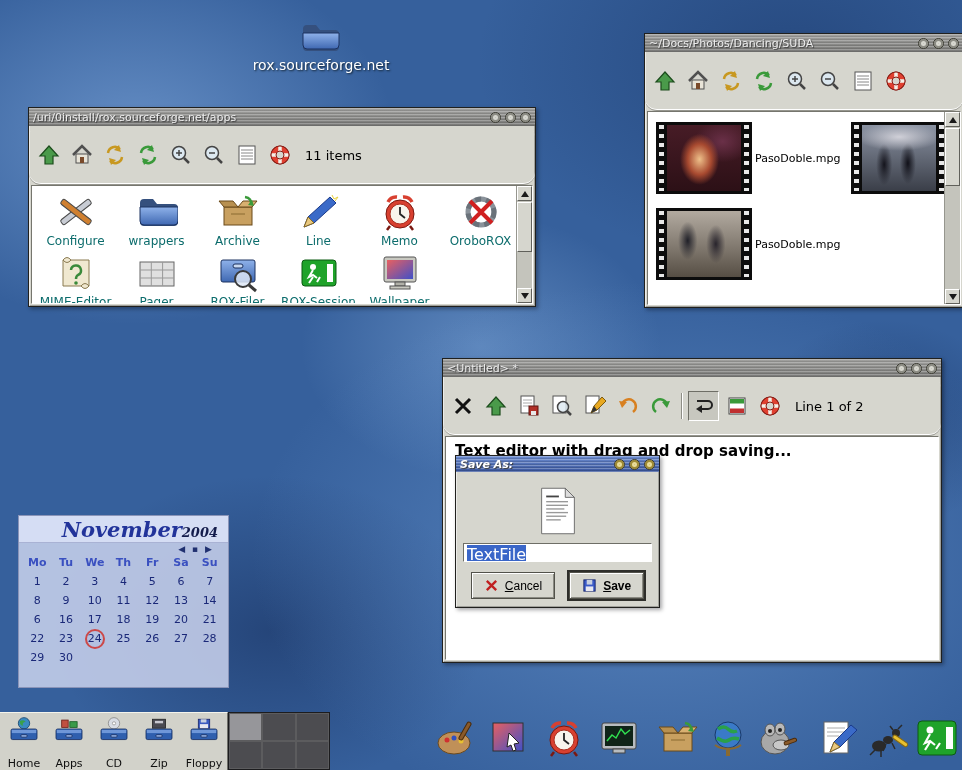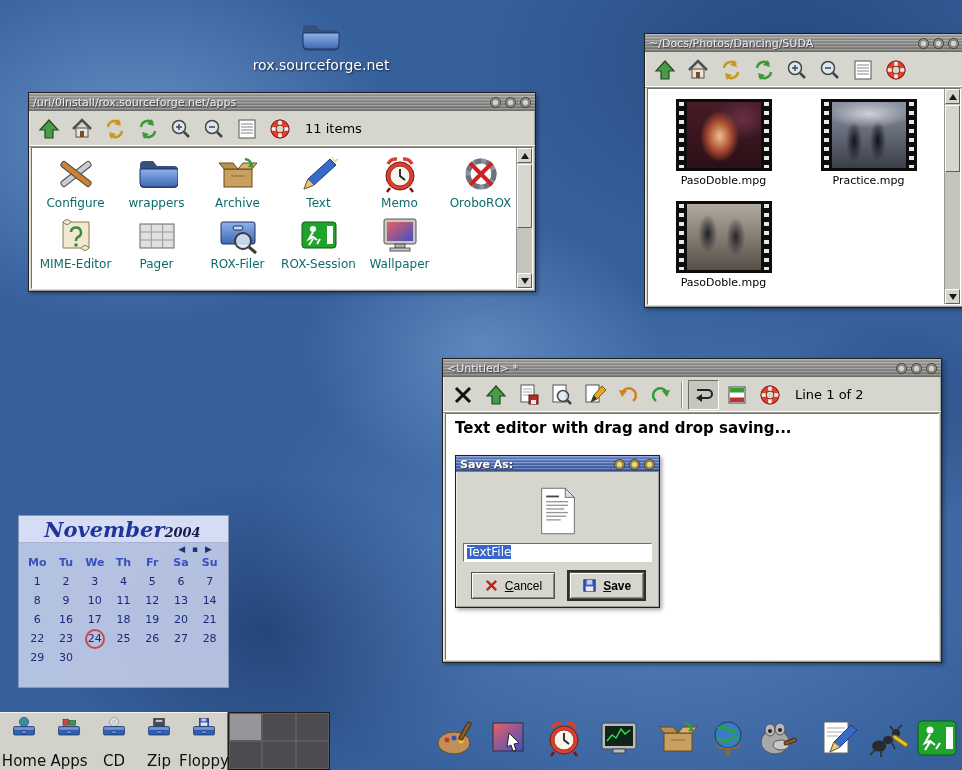--- a/index.html
+++ b/index.html
@@ -30,32 +30,32 @@
       repeating-linear-gradient(180deg, rgba(255,255,255,.22) 0 1px, rgba(0,0,0,0) 1px 2px, rgba(0,0,0,.10) 2px 3px),
       linear-gradient(180deg,#a2a2a0,#787876);
   }
   .titlebar.blue {
     height:16px; flex-basis:16px;
     background-image:
       repeating-linear-gradient(180deg, rgba(255,255,255,.25) 0 1px, rgba(0,0,0,0) 1px 2px, rgba(0,0,0,.12) 2px 3px),
       linear-gradient(180deg,#6e8ed2,#38549c);
   }
   .title { flex:1; font-size:11px; color:#ececec; text-shadow:1px 1px 1px #3a3a3a; white-space:nowrap; overflow:hidden; }
-  .titlebar.blue .title { font-weight:bold; color:#fff; }
+  .titlebar.blue .title { font-weight:bold; color:#fff;font-style:italic; }
   .tb-buttons { display:flex; gap:4px; }
   .tb-btn {
     width:11px; height:11px; border-radius:50%;
     background:#c2c2ba; border:1px solid #38382f;
     box-shadow: inset 0 0 0 2px #8c8c84, inset 0 0 0 4px #d8d8d0;
   }
   .titlebar.blue .tb-btn { background:#d8c468; box-shadow: inset 0 0 0 2px #a08c34, inset 0 0 0 4px #e8dc9c; }
 
   .toolbar {
-    flex:0 0 36px; display:flex; align-items:center; padding:2px 4px; gap:2px;
-    border-bottom:1px solid #96968e; box-shadow: inset 0 -1px 0 #fff;
+    flex:0 0 36px; display:flex; align-items:center; padding:14px 4px; gap:2px;
+    border-bottom:1px solid #96968e; box-shadow: inset 0 -1px 0 #fff; border-radius: 12px;
   }
   .tool-btn { width:31px; height:30px; display:flex; align-items:center; justify-content:center; border:1px solid transparent; }
   .tool-btn svg { width:24px; height:24px; }
   .tool-btn.pressed { background:#c7c7bf; border-color:#6e6e66 #ffffff #ffffff #6e6e66; }
   .tool-sep { width:2px; height:26px; margin:0 3px; border-left:1px solid #8e8e86; border-right:1px solid #fff; }
   .toolbar .status { margin-left:8px; font-size:13px; color:#000; white-space:nowrap; }
 
   .content {
     position:relative; flex:1; margin:0 2px 2px; background:#fff;
     border:1px solid; border-color:#76766e #fff #fff #76766e; overflow:hidden;
@@ -71,21 +71,21 @@
   .scroll-thumb { position:absolute; left:0; right:0; background:#d6d6ce; border:1px solid; border-color:#fff #60605a #60605a #fff; }
 
   
   .app-grid { display:grid; grid-template-columns:repeat(6,81px); padding:5px 0 0 3px; row-gap:4px; }
   .app-item { display:flex; flex-direction:column; align-items:center; gap:1px; }
   .app-item svg { width:42px; height:42px; }
   .app-label { font-size:12px; color:#0c6c6c; white-space:nowrap; }
 
   
   .photo-grid { display:grid; grid-template-columns:repeat(2,1fr); padding:10px 24px 4px 8px; gap:14px 10px; justify-items:center; }
-  .photo-item { display:flex; flex-direction:column; align-items:center; gap:3px; }
+  .photo-item { display:flex; flex-direction:row; align-items:center; gap:3px; }
   .film { width:96px; height:72px; background:#0c0c0c; padding:3px 11px; position:relative; }
   .film::before, .film::after {
     content:""; position:absolute; top:3px; bottom:3px; width:5px;
     background-image:repeating-linear-gradient(180deg,#e8e8e8 0 4px, transparent 4px 9px);
   }
   .film::before{ left:3px; } .film::after{ right:3px; }
   .film .img { width:100%; height:100%; }
   .ph0 { background: radial-gradient(ellipse 26px 34px at 44% 52%, #eec08a 0%, #a84a30 45%, transparent 75%), radial-gradient(ellipse 40px 30px at 75% 25%, #6a3048, transparent 70%), linear-gradient(#471c26,#2c1016); }
   .ph1 { background: radial-gradient(ellipse 60px 20px at 50% 18%, #d0d0d8, transparent 70%), radial-gradient(ellipse 10px 26px at 30% 60%, #14141c, transparent 80%), radial-gradient(ellipse 10px 26px at 62% 58%, #101018, transparent 80%), linear-gradient(#8a92a2,#3a3e48); }
   .ph2 { background: radial-gradient(ellipse 22px 32px at 48% 55%, #7e9ad8 0%, #2c3e74 55%, transparent 80%), radial-gradient(ellipse 30px 18px at 14% 14%, #c89a56, transparent 70%), linear-gradient(#221c2c,#15121c); }
@@ -93,56 +93,56 @@
   .photo-label { font-size:11px; color:#000; }
 
   
   .editor-text { padding:5px 9px; font-size:15px; font-weight:600; color:#000; }
 
   
   .dlg-body { flex:1; display:flex; flex-direction:column; align-items:center; padding:6px 7px 8px; }
   .file-icon-wrap { flex:1; display:flex; align-items:center; justify-content:center; }
   .fake-input {
     width:100%; height:19px; background:#fff; border:1px solid; border-color:#6e6e66 #fff #fff #6e6e66;
-    font-size:12px; padding:1px 3px; overflow:hidden; white-space:nowrap;
+    font-size:16px; padding:1px 3px; overflow:hidden; white-space:nowrap;
   }
   .fake-input .sel { background:#3a66c8; color:#fff; }
   .dlg-buttons { display:flex; gap:14px; margin-top:10px; width:100%; justify-content:center; }
   .btn {
     display:flex; align-items:center; gap:6px; height:27px; padding:0 12px;
     background:#d6d6ce; border:1px solid #52524a;
     box-shadow: inset 1px 1px 0 #fff, inset -1px -1px 0 #8a8a82;
     font-size:12px;
   }
   .btn.default { outline:2px solid #2e2e2a;font-weight:bold; }
   .btn svg { width:15px; height:15px; }
   .mn::first-letter { text-decoration:underline; }
 
   
   .calendar { position:absolute; left:18px; top:515px; width:211px; height:173px; background:rgba(198,207,234,.88); border:1px solid #8a94b8; }
-  .cal-header { display:flex; align-items:baseline; justify-content:center; padding:1px 10px 0 8px; background:rgba(216,224,245,.92); border-bottom:1px solid rgba(140,150,190,.6); }
+  .cal-header { display:flex; align-items:baseline; justify-content:flex-end; padding:1px 10px 0 8px; background:rgba(216,224,245,.92); border-bottom:1px solid rgba(140,150,190,.6); }
   .cal-month { font-family:"DejaVu Serif","Liberation Serif",serif; font-style:italic; font-weight:bold; font-size:21px; color:#22339a; }
   .cal-year  { font-family:"DejaVu Serif","Liberation Serif",serif; font-style:italic; font-weight:bold; font-size:13px; color:#141c4c; }
   .cal-nav { text-align:right; padding:1px 14px 0 0; font-size:9px; color:#203070; letter-spacing:2px; }
   .cal-nav span { cursor:default; }
   .cal-days, .cal-grid { display:grid; grid-template-columns:repeat(7,1fr); padding:0 4px; }
   .cal-day-h { text-align:center; font-weight:bold; font-size:11px; color:#3a50c0; padding:2px 0 3px; }
   .cal-cell { position:relative; text-align:center; font-size:11px; color:#1a2878; height:19px; line-height:19px; }
   .cal-today::after { content:""; position:absolute; left:50%; top:50%; width:16px; height:16px; transform:translate(-50%,-50%); border:2px solid #cc4848; border-radius:50%; }
 
   
   .desktop-icon { position:absolute; left:262px; top:20px; width:118px; display:flex; flex-direction:column; align-items:center; gap:3px; }
   .desktop-icon svg { width:42px; height:34px; }
   .desktop-icon-label { font-size:14px; color:#fff; text-shadow:1px 1px 2px #10202e; }
 
   
   .panel-left { position:absolute; left:0; top:712px; width:228px; height:58px; background:#d2d2ca; border-top:1px solid #f4f4ec; border-right:1px solid #70706a; display:flex; padding:3px 1px 0 2px; gap:1px; }
   .drive { width:44px; display:flex; flex-direction:column; align-items:center; }
   .drive svg { width:36px; height:34px; }
-  .drive-label { font-size:15px; color:#101010; margin-top:15px; }
+  .drive-label { font-size:11px; color:#101010; margin-top:15px; }
   .pager { position:absolute; left:228px; top:712px; width:102px; height:58px; background:#38383a; border:1px solid #1c1c1e; display:grid; grid-template-columns:repeat(3,1fr); grid-template-rows:repeat(2,1fr); }
   .pager-cell { border:1px solid #5c5c5e; background:#4c4c50; }
   .pager-cell.active { background:#96969a; }
   .panel-icon { position:absolute; top:717px; width:42px; height:42px; }
   .panel-icon svg { width:100%; height:100%; }
 </style>
 </head>
 <body>
 
 <svg width="0" height="0" style="position:absolute" aria-hidden="true">
@@ -159,21 +159,21 @@
 </svg>
 
 <div class="desktop-icon">
   <svg viewBox="0 0 42 34">
     <path d="M3 9 q0-4 4-4 h9 l4 5 h15 q4 0 4 4 v13 q0 4-4 4 H7 q-4 0-4-4 z" fill="#35507e"></path>
     <path d="M3 13 h36 v12 q0 4-4 4 H7 q-4 0-4-4 z" fill="url(#gBlue)" stroke="#1c3260"></path>
   </svg>
   <div class="desktop-icon-label">rox.sourceforge.net</div>
 </div>
 
-<section class="window" style="left:28px; top:92px; width:508px; height:200px;">
+<section class="window" style="left:28px; top:107px; width:508px; height:200px;">
   <header class="titlebar">
     <span class="title">/uri/0install/rox.sourceforge.net/apps</span>
     <span class="tb-buttons">
       <span class="tb-btn"></span>
       <span class="tb-btn"></span>
       <span class="tb-btn"></span>
     </span>
   </header>
   <div class="toolbar">
     <span class="tool-btn">
@@ -262,21 +262,21 @@
             <polygon points="31,14 35,9 37,15" fill="#3a9a3a"></polygon>
           </svg>
         <span class="app-label">Archive</span>
       </div>
       <div class="app-item">
         <svg viewBox="0 0 42 42">
             <polygon points="6,36 10,26 32,6 38,12 16,32" fill="#3a6ac8" stroke="#1a3a8a"></polygon>
             <polygon points="6,36 10,26 16,32" fill="#e8c880" stroke="#8a6a20"></polygon>
             <path d="M34 4 l2 4 4-2 -3 4" stroke="#e8d040" fill="none"></path>
           </svg>
-        <span class="app-label">Text</span>
+        <span class="app-label">Line</span>
       </div>
       <div class="app-item">
         <svg viewBox="0 0 42 42">
             <path d="M9 11 a9 9 0 0 1 9 -5 M33 11 a9 9 0 0 0 -9 -5" stroke="#d84030" stroke-width="3.5" fill="none"></path>
             <circle cx="21" cy="23" r="14" fill="#d84030" stroke="#7a1810"></circle>
             <circle cx="21" cy="23" r="10" fill="#f8f4ec" stroke="#aa3020"></circle>
             <path d="M21 16 v7 l5 4" stroke="#222" stroke-width="1.8" fill="none"></path>
             <path d="M11 35 l-3 4 M31 35 l3 4" stroke="#7a1810" stroke-width="2.5"></path>
           </svg>
         <span class="app-label">Memo</span>

